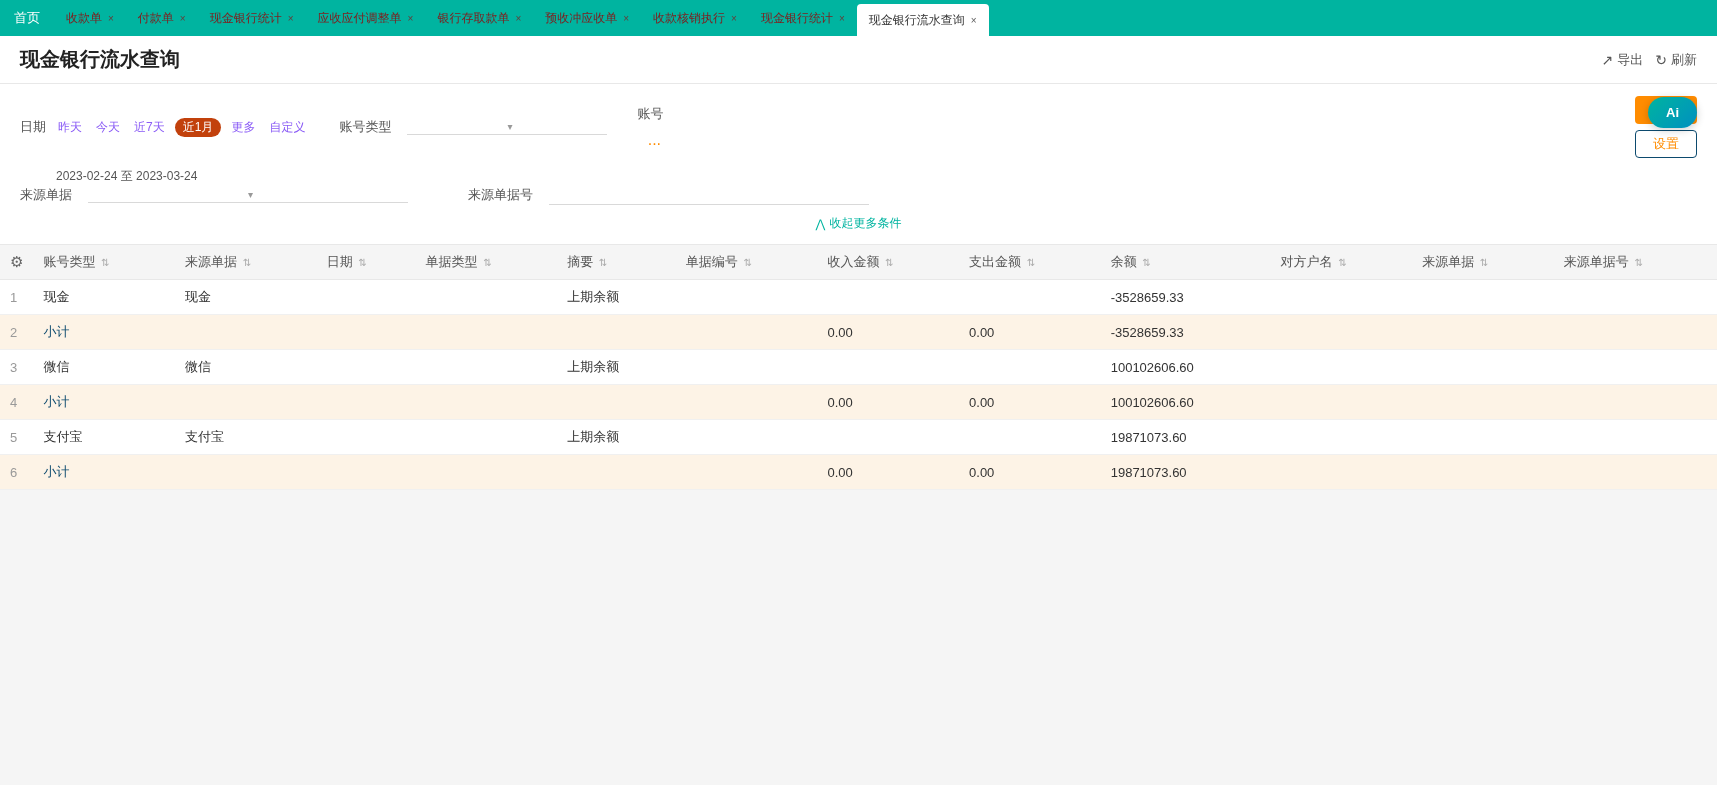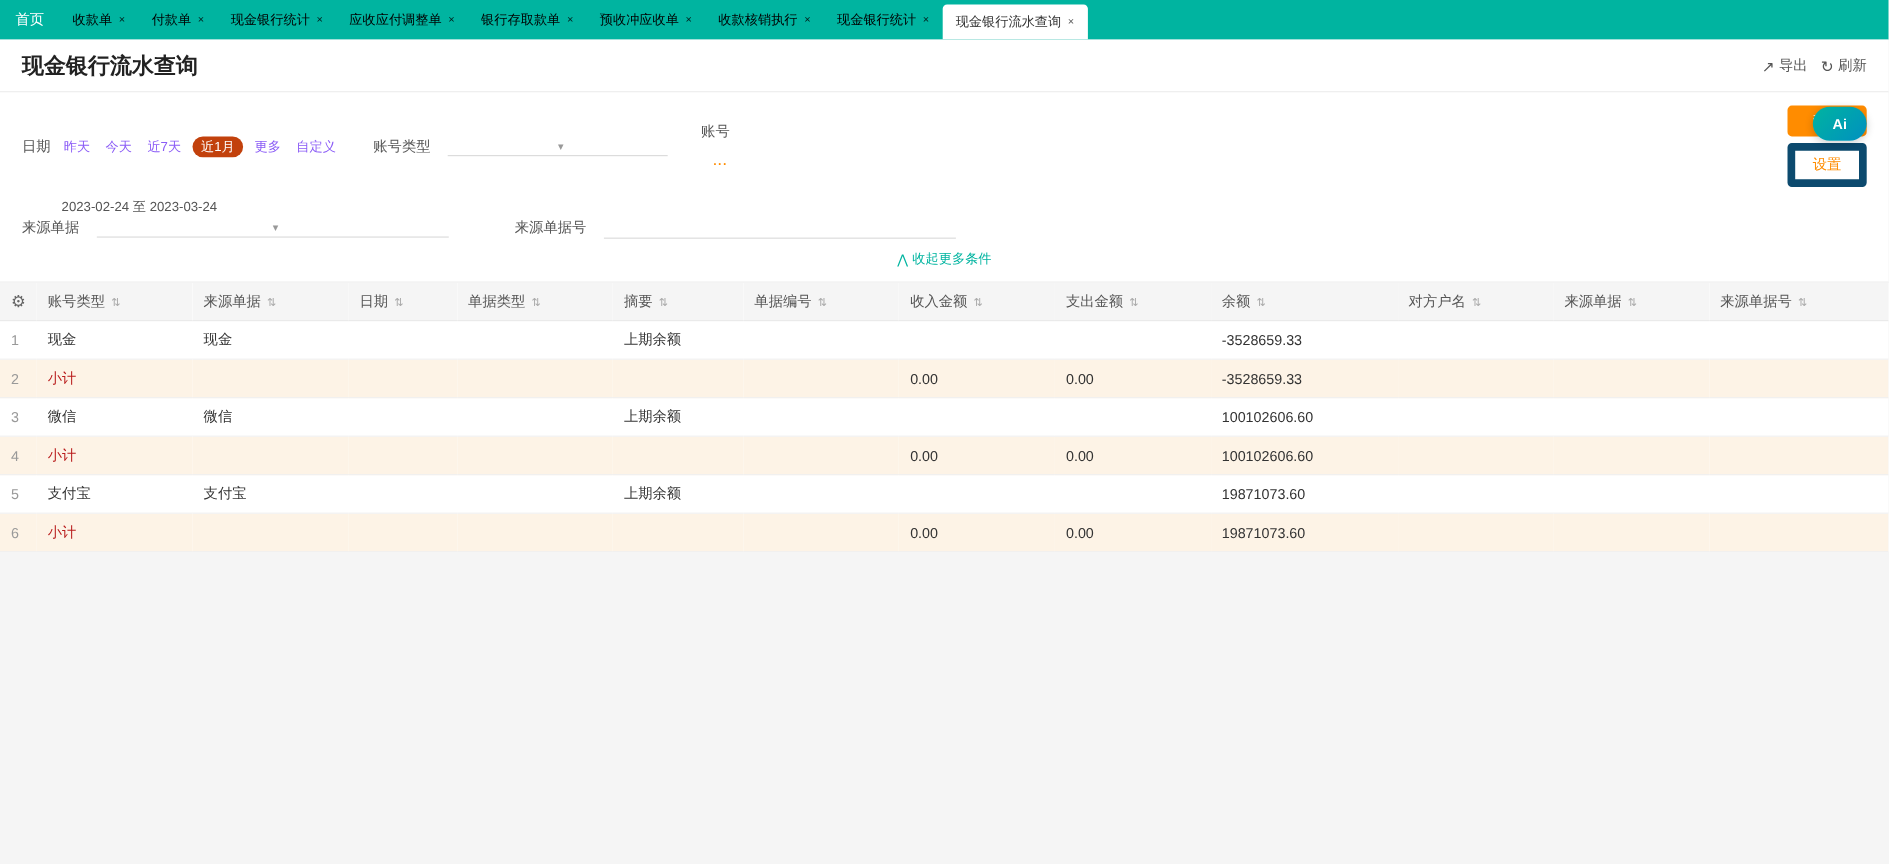--- a/index.html
+++ b/index.html
@@ -22,21 +22,21 @@
       display: flex;
       align-items: center;
       cursor: pointer;
       white-space: nowrap;
     }
     .top-nav .nav-tab {
       display: flex;
       align-items: center;
       height: 36px;
       padding: 0 12px;
-      color: #000000;
+      color: #7f1d1d;
       font-size: 12px;
       cursor: pointer;
       white-space: nowrap;
       position: relative;
     }
     .top-nav .nav-tab .close-x {
       margin-left: 6px;
       font-size: 10px;
       opacity: 0.8;
     }
@@ -163,21 +163,21 @@
       color: #fff;
       border: none;
       border-radius: 4px;
       padding: 5px 18px;
       font-size: 13px;
       cursor: pointer;
     }
     .action-btn-outline {
       background: #fff;
       color: #ff8c00;
-      border: 7px solid #0c4a6e;
+      border: 1px solid #0c4a6e;
       border-radius: 4px;
       padding: 4px 16px;
       font-size: 13px;
       cursor: pointer;
     }
     .filter-row2 {
       display: flex;
       align-items: center;
       gap: 40px;
       margin-bottom: 10px;
@@ -234,21 +234,21 @@
     }
     tbody tr.subtotal {
       background: #fdf3e6;
     }
     tbody td {
       padding: 8px 10px;
       color: #333;
       white-space: nowrap;
     }
     tbody td.orange {
-      color: #b91c1c;
+      color: #0c4a6e;
     }
     .row-num {
       color: #999;
       width: 30px;
     }
     .gear-icon {
       color: #666;
       font-size: 15px;
       cursor: pointer;
     }

